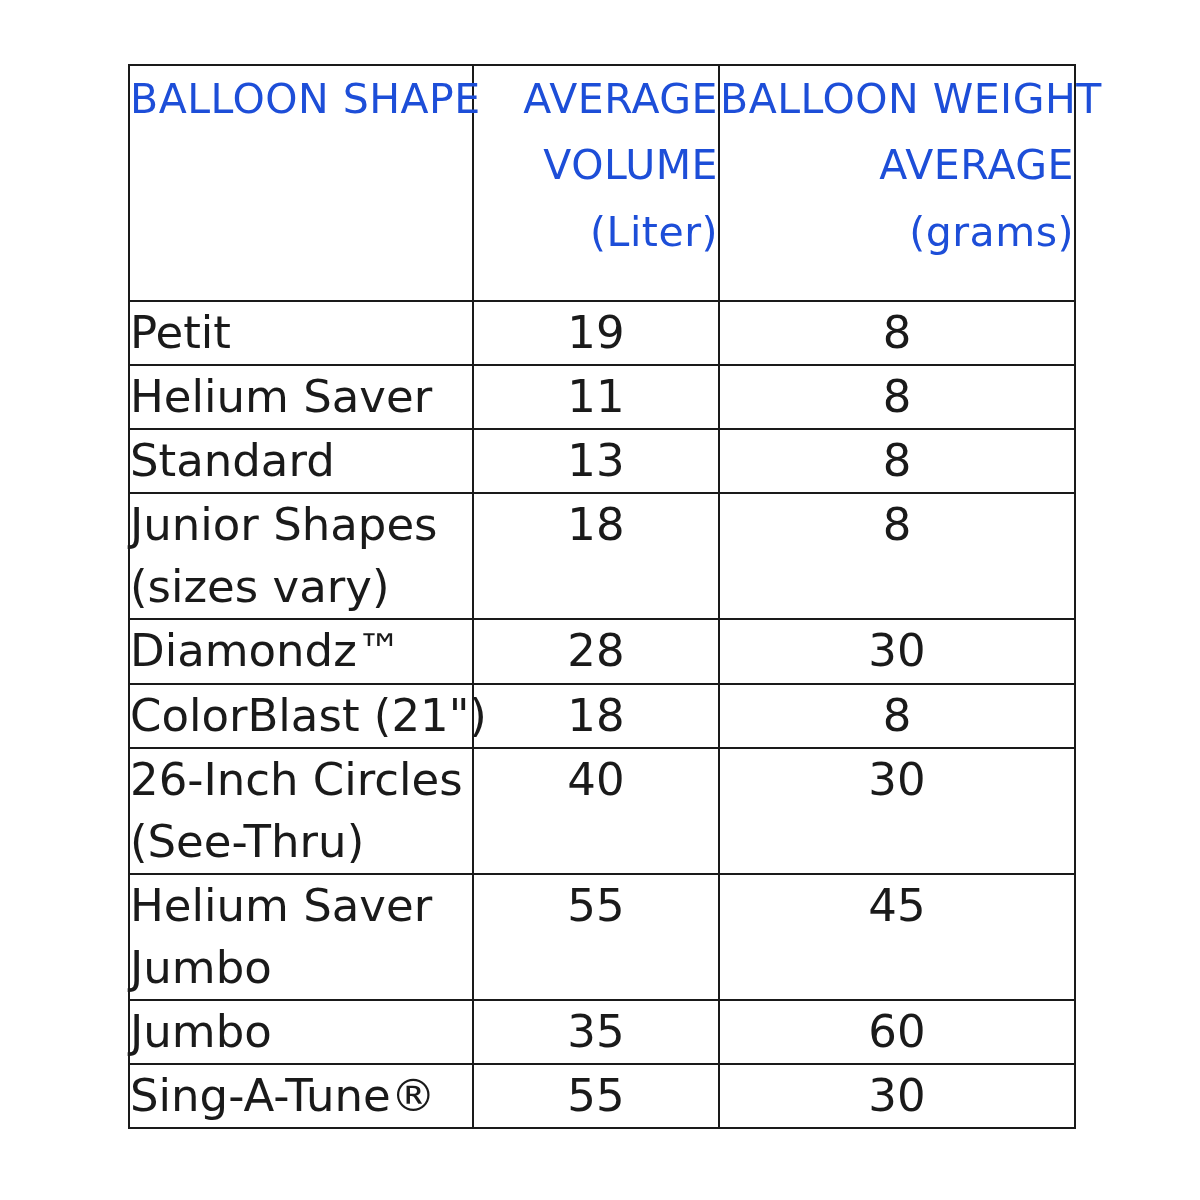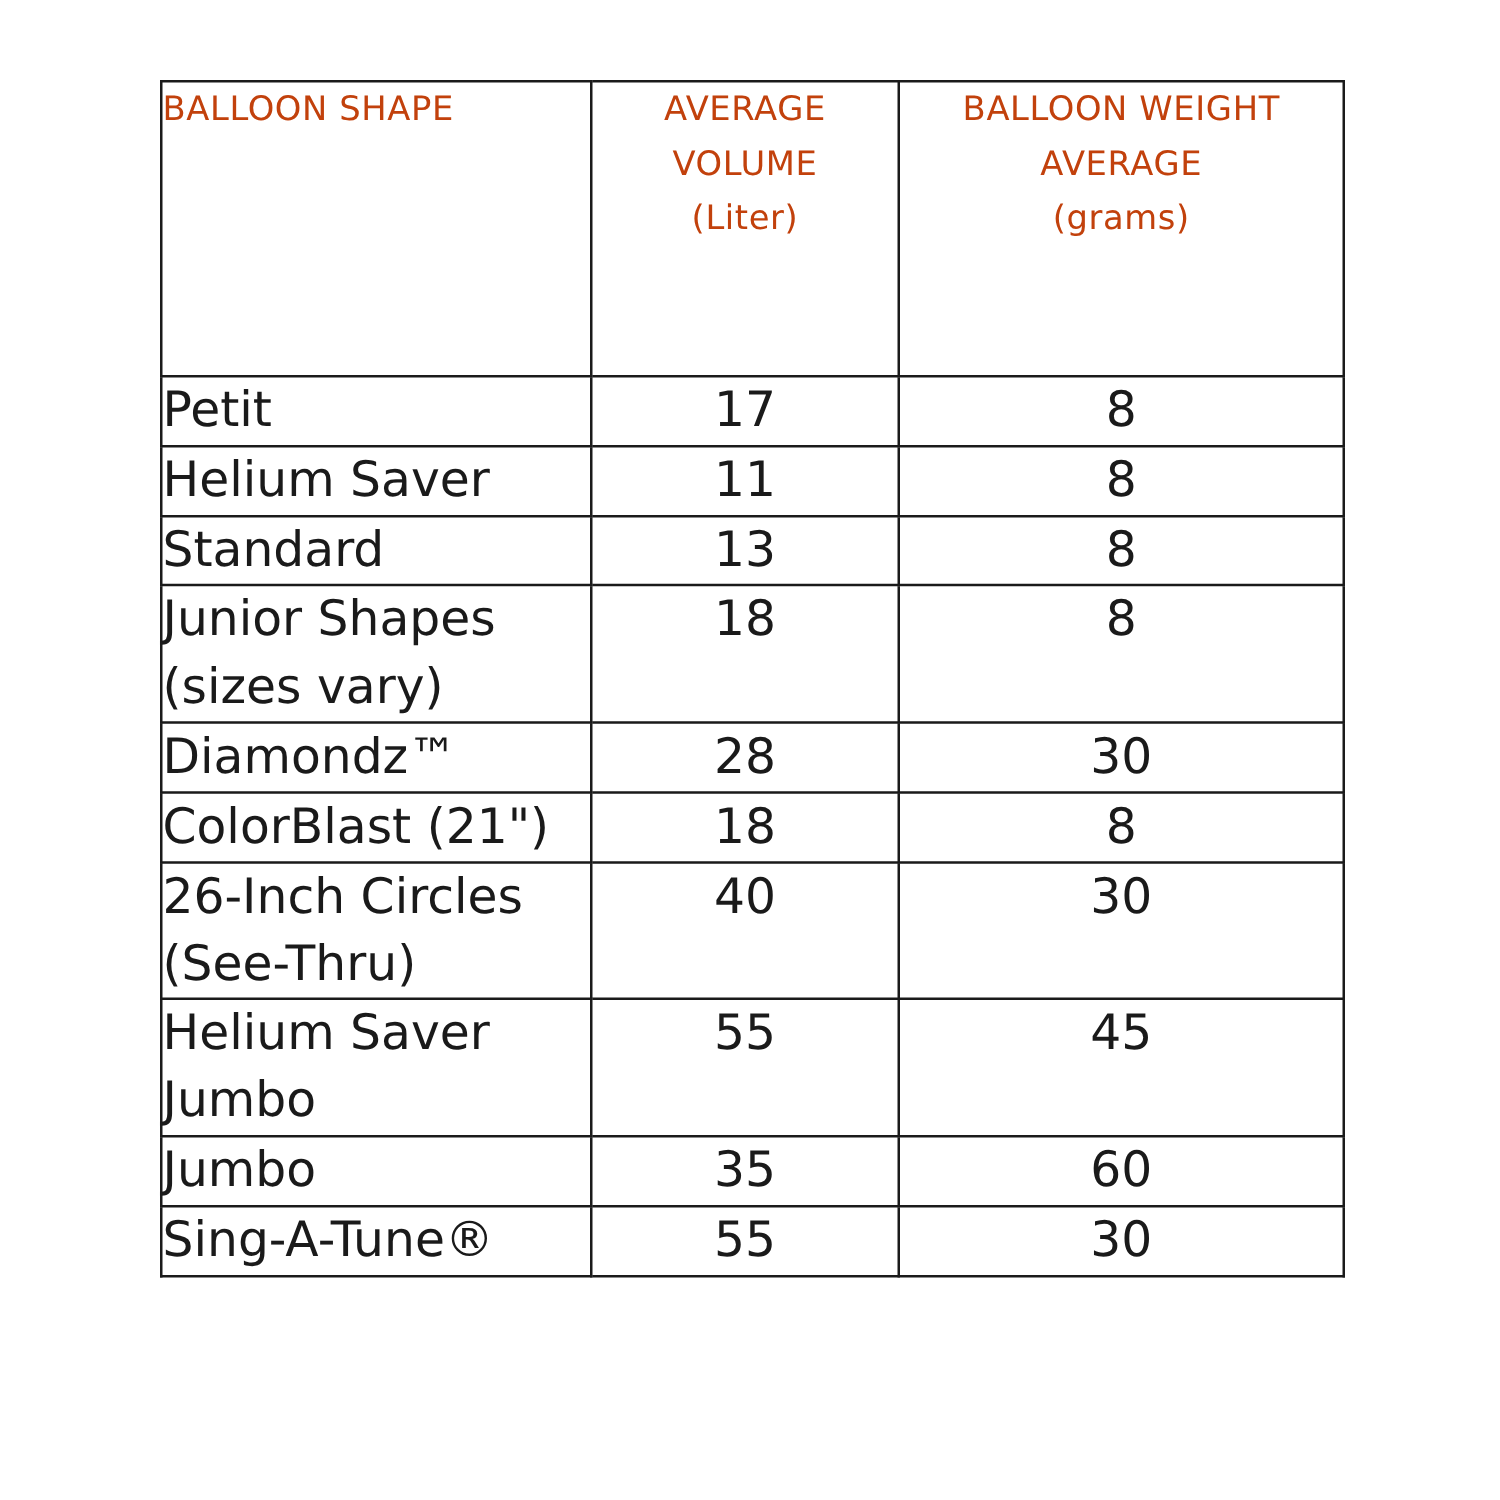--- a/index.html
+++ b/index.html
@@ -42,45 +42,45 @@
   
   col.c0 { width: 344px; }
   col.c1 { width: 246px; }
   col.c2 { width: 356px; }
 
   
   thead th {
     background: #ffffff;
     font-weight: normal;
     color: #1ba3ad;
-    text-align: center;
+    text-align: right;
     height: 234px;
     vertical-align: middle;
     padding: 6px 8px;
   }
 
   .head-line {
     display: block;
-    font-size: 27px;
+    font-size: 41px;
     line-height: 1.62;
     letter-spacing: 0.5px;
-    color: #c2410c;
+    color: #1d4ed8;
     white-space: nowrap;
   }
 
   th.h-shape {
     text-align: left;
     padding-left: 16px;
     vertical-align: middle;
   }
 
   
   tbody td {
     color: #1a1a1a;
-    font-size: 39px;
+    font-size: 45px;
     line-height: 1.38;
     padding: 2px 8px 4px 14px;
     height: 44px;
   }
 
   tbody td.num {
     text-align: center;
     padding-left: 0;
     padding-right: 0;
   }
@@ -117,21 +117,21 @@
             <span class="head-line">(grams)</span>
           </th>
         </tr>
       </thead>
       <tbody>
 
         <tr>
           <td>
             <span class="cell-line">Petit</span>
           </td>
-          <td class="num">17</td>
+          <td class="num">19</td>
           <td class="num">8</td>
         </tr>
 
         <tr>
           <td>
             <span class="cell-line">Helium Saver</span>
           </td>
           <td class="num">11</td>
           <td class="num">8</td>
         </tr>

